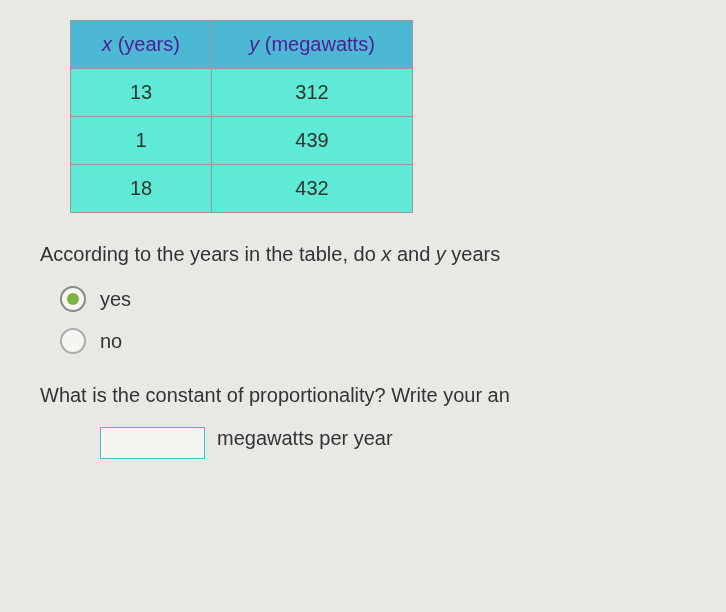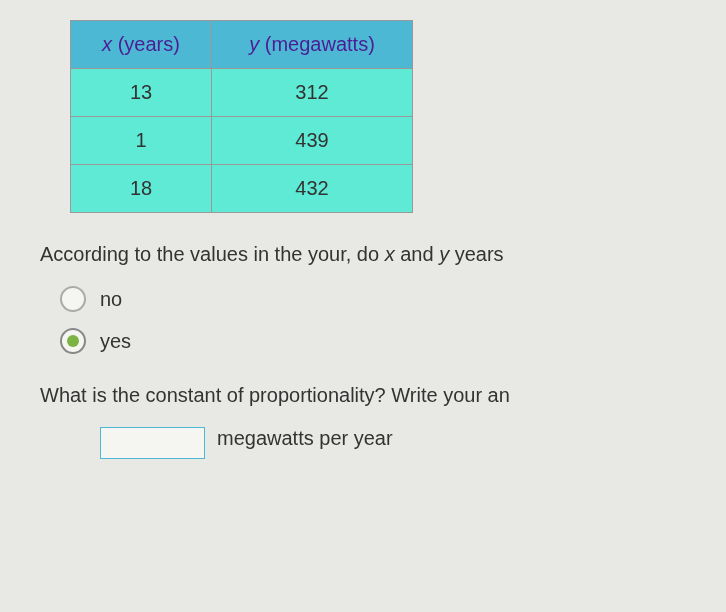--- a/index.html
+++ b/index.html
@@ -148,33 +148,33 @@
       <td>439</td>
     </tr>
     <tr>
       <td>18</td>
       <td>432</td>
     </tr>
   </tbody>
 </table>
 
 <div class="question-text">
-  <span>According to the values in the your, do </span><span class="var">x</span><span> and </span><span class="var">y</span><span> years</span>
+  <span>According to the years in the table, do </span><span class="var">x</span><span> and </span><span class="var">y</span><span> years</span>
 </div>
 
 <div class="radio-group">
-  <div class="radio-option">
-    <div class="radio-circle"></div>
-    <span class="radio-label">no</span>
-  </div>
   <div class="radio-option">
     <div class="radio-circle selected">
       <div class="radio-dot"></div>
     </div>
     <span class="radio-label">yes</span>
+  </div>
+  <div class="radio-option">
+    <div class="radio-circle"></div>
+    <span class="radio-label">no</span>
   </div>
 </div>
 
 <div class="question-text">What is the constant of proportionality? Write your an</div>
 
 <div class="answer-row">
   <input type="text" class="answer-input" value="" style="">
   <span class="answer-unit">megawatts per year</span>
 </div>
 

